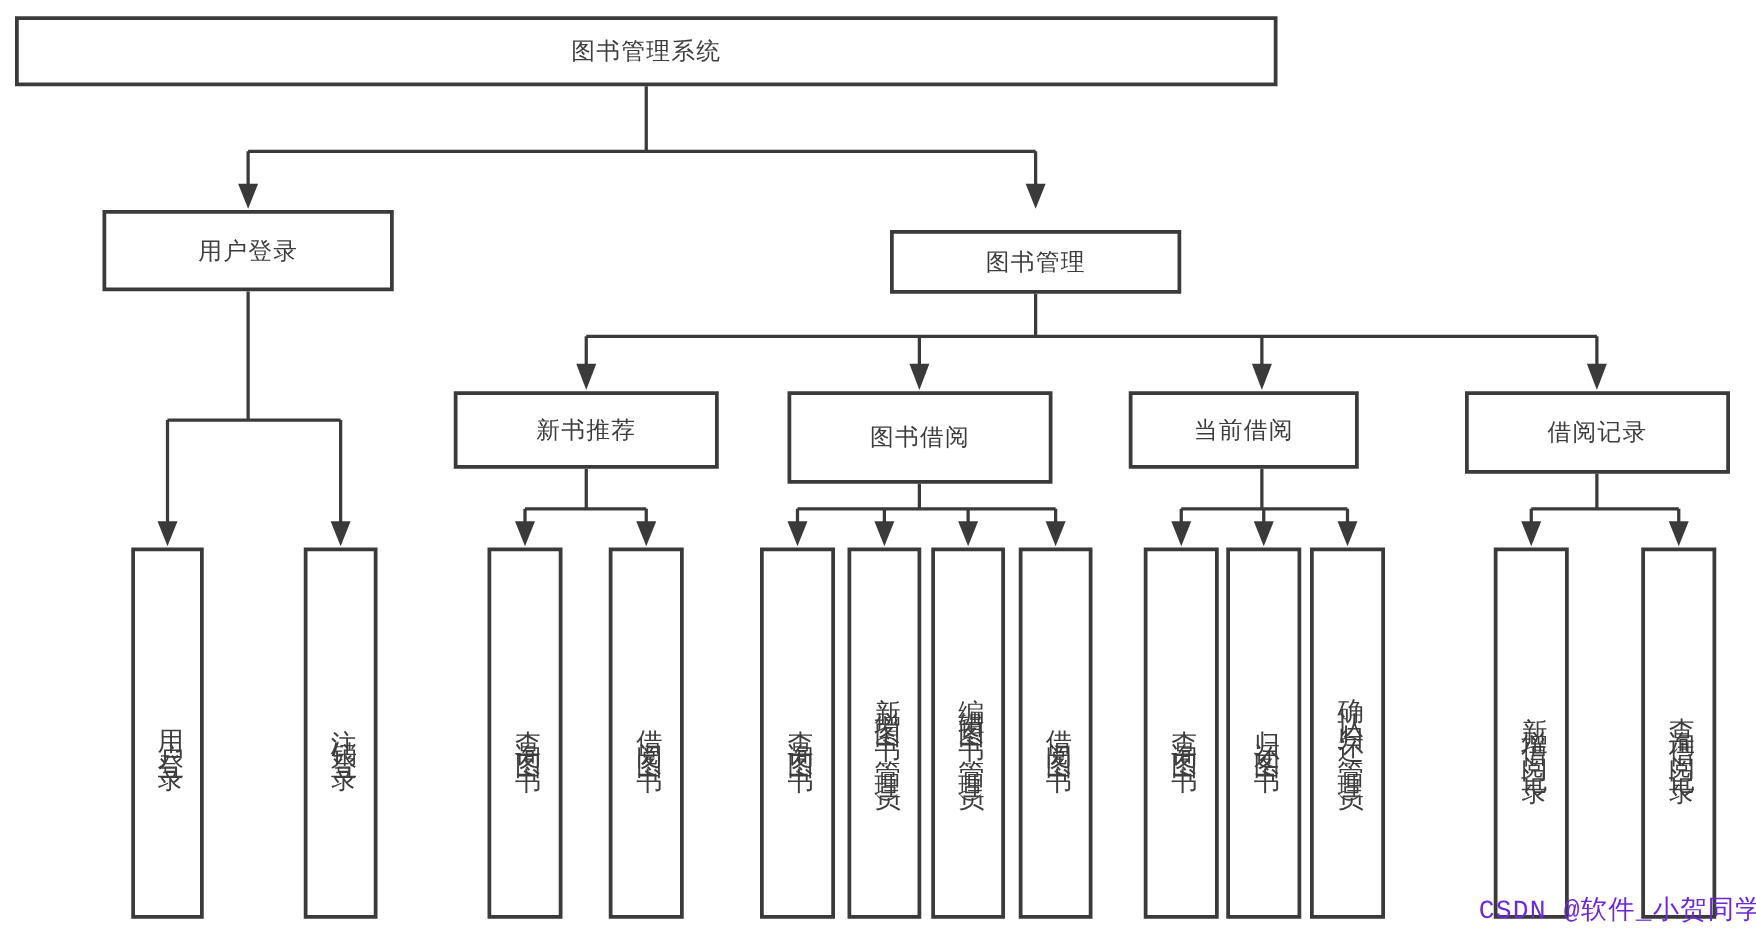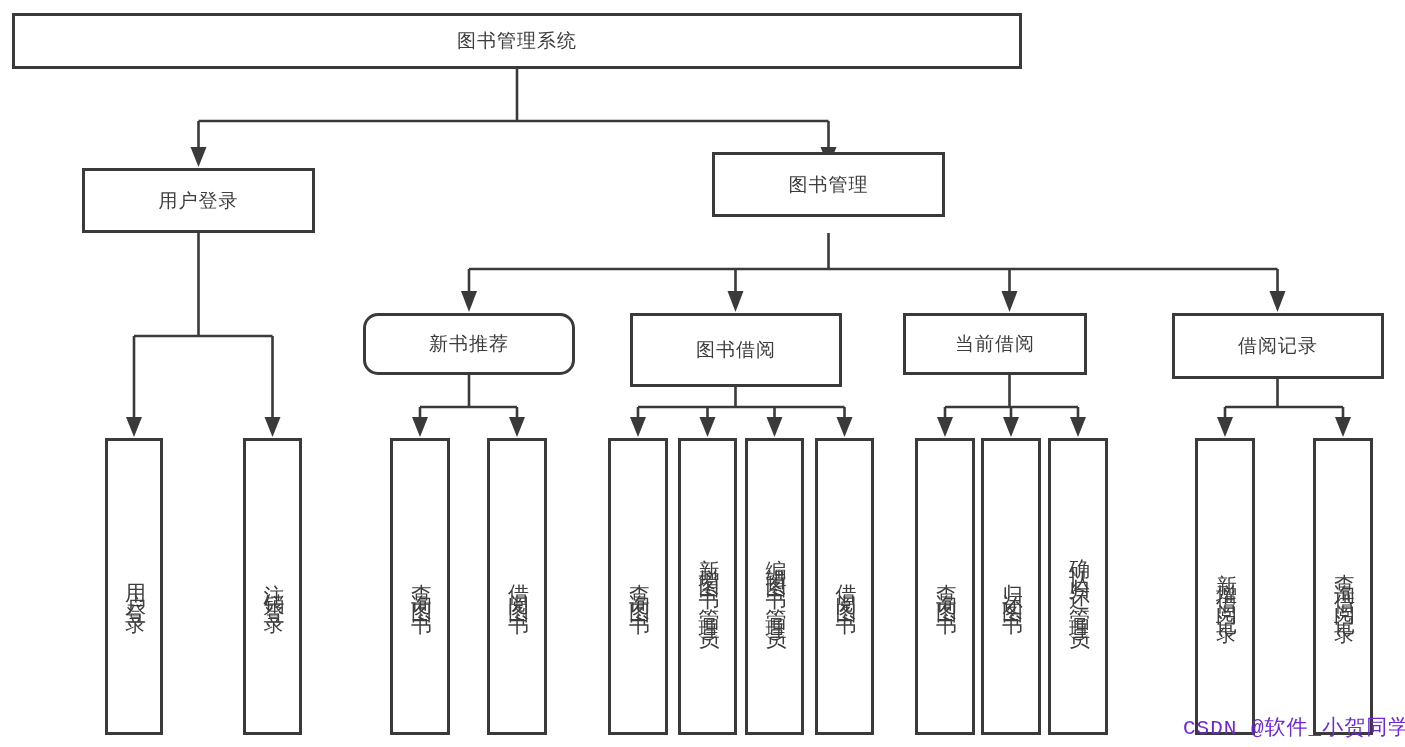--- a/index.html
+++ b/index.html
@@ -113,25 +113,25 @@
     </g>
   </svg>
 
   <div class="node root" style="left:12px; top:13px; width:1010px; height:56px;">
     <span>图书管理系统</span>
   </div>
 
   <div class="node lvl" style="left:82px; top:168px; width:233px; height:65px;">
     <span>用户登录</span>
   </div>
-  <div class="node lvl" style="left:712px; top:152px; width:233px; height:65px;">
+  <div class="node lvl" style="left:712px; top:184px; width:233px; height:51px;">
     <span>图书管理</span>
   </div>
 
-  <div class="node lvl" style="left:363px; top:313px; width:212px; height:62px;border-radius:15px;">
+  <div class="node lvl" style="left:363px; top:313px; width:212px; height:62px;">
     <span>新书推荐</span>
   </div>
   <div class="node lvl" style="left:630px; top:313px; width:212px; height:74px;">
     <span>图书借阅</span>
   </div>
   <div class="node lvl" style="left:903px; top:313px; width:184px; height:62px;">
     <span>当前借阅</span>
   </div>
   <div class="node lvl" style="left:1172px; top:313px; width:212px; height:66px;">
     <span>借阅记录</span>

